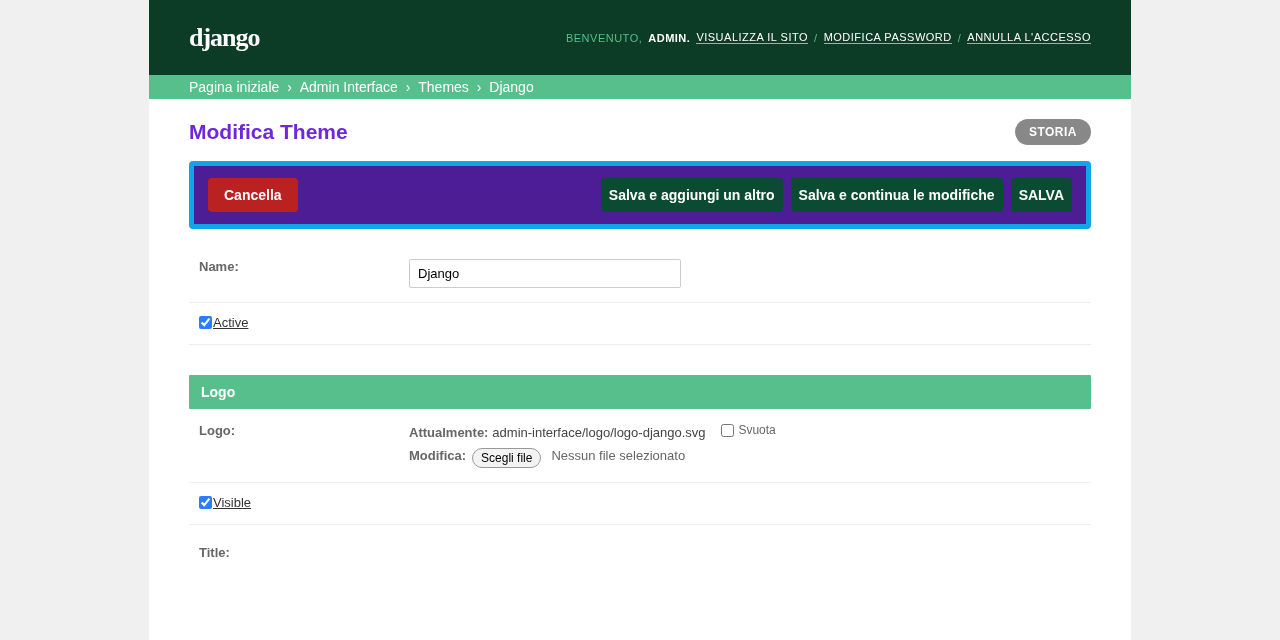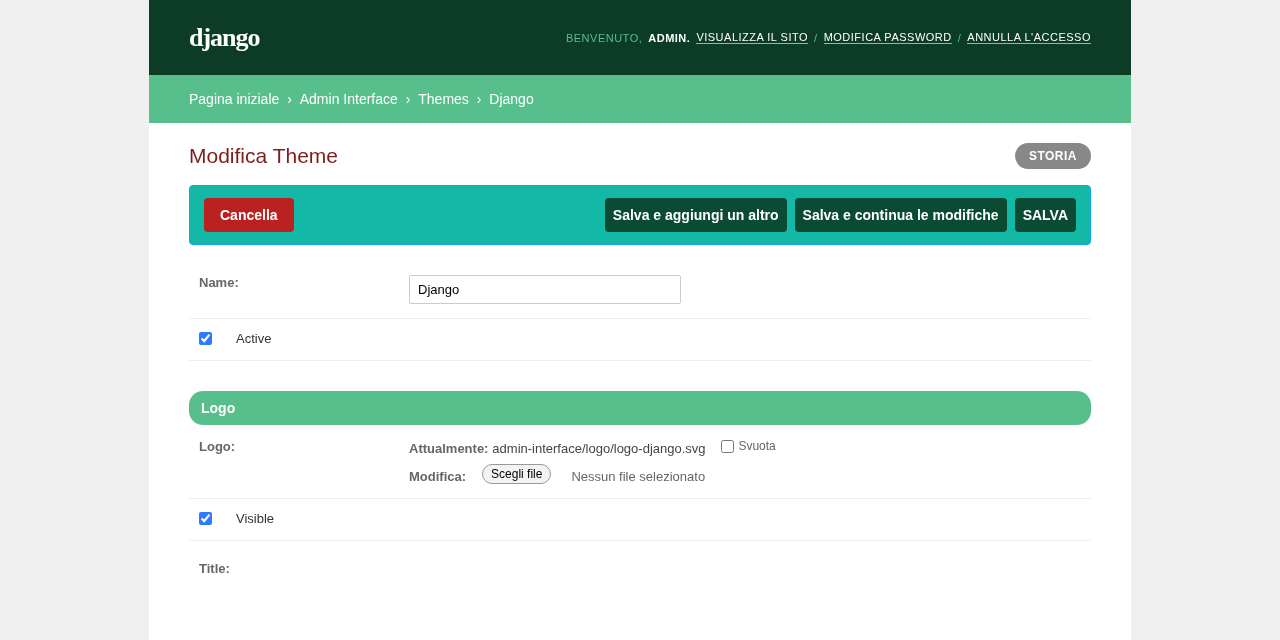--- a/index.html
+++ b/index.html
@@ -7,49 +7,49 @@
   .container { width: 982px; margin: 0 auto; background: #fff; min-height: 640px; }
   
   .header { background: #0c3c26; height: 75px; display: flex; align-items: center; justify-content: space-between; padding: 0 40px; }
   .logo-text { font-family: Georgia, serif; font-size: 26px; font-weight: bold; color: #fff; letter-spacing: -1px; }
   .user-tools { font-size: 11px; color: #fff; letter-spacing: 0.5px; display: flex; gap: 6px; align-items: center; }
   .user-tools .welcome { color: #56bf8b; text-align: center; }
   .user-tools .admin { color: #fff; font-weight: bold; }
   .user-tools a { color: #fff; text-decoration: none; border-bottom: 1px solid rgba(255,255,255,0.6); }
   .user-tools .sep { color: #56bf8b; }
   
-  .breadcrumbs { background: #56bf8b; padding: 16px 40px; color: #fff; font-size: 14px; }
+  .breadcrumbs { background: #56bf8b; padding: 4px 40px; color: #fff; font-size: 14px; }
   .breadcrumbs a { color: #fff; text-decoration: none; font-weight: 500; }
   .breadcrumbs .sep { margin: 0 4px; }
   .breadcrumbs .current { color: #fff; }
   
   .content { padding: 20px 40px 0 40px; }
   .title-row { display: flex; justify-content: space-between; align-items: center; margin-bottom: 16px; }
-  .page-title { font-size: 21px; color: #7f1d1d; font-weight: 400; }
+  .page-title { font-size: 21px; color: #6d28d9; font-weight: 700; }
   .history-btn { background: #888; color: #fff; border: none; padding: 6px 14px; border-radius: 16px; font-size: 12px; font-weight: bold; cursor: pointer; letter-spacing: 0.5px; }
   
-  .submit-row { background: #14b8a6; border: 1px solid #0ea5e9; padding: 12px 14px; border-radius: 4px; display: flex; align-items: center; margin-bottom: 16px; }
+  .submit-row { background: #4c1d95; border: 5px solid #0ea5e9; padding: 12px 14px; border-radius: 4px; display: flex; align-items: center; margin-bottom: 16px; }
   .btn-delete { background: #ba2121; color: #fff; border: none; padding: 9px 16px; border-radius: 4px; font-size: 14px; font-weight: bold; cursor: pointer; }
   .spacer { flex: 1; }
   .btn-save { background: #0c4b33; color: #fff; border: none; padding: 9px 8px; border-radius: 4px; font-size: 14px; font-weight: bold; cursor: pointer; margin-left: 8px; }
   
   .form-row { padding: 14px 10px; border-bottom: 1px solid #eee; display: flex; align-items: flex-start; }
   .form-row label.field-label { width: 210px; font-weight: bold; color: #666; font-size: 13px; flex-shrink: 0; }
   .form-row .field-content { flex: 1; }
   .form-row input[type="text"] { border: 1px solid #ccc; padding: 6px 8px; width: 272px; font-size: 13px; border-radius: 2px; }
-  .checkbox-row { padding: 12px 10px 14px 10px; border-bottom: 1px solid #eee; display: flex; align-items: center; gap: 24px; }
+  .checkbox-row { padding: 12px 10px 14px 10px; border-bottom: 1px solid #eee; display: flex; align-items: center; gap: 1px; text-decoration: underline; }
   .checkbox-row label { color: #333; font-size: 13px; }
   .checkbox-row input[type="checkbox"] { accent-color: #2d7cff; }
   
-  .section-header { background: #56bf8b; color: #fff; padding: 9px 12px; font-size: 14px; font-weight: 600; margin-top: 30px; border-radius: 14px; }
+  .section-header { background: #56bf8b; color: #fff; padding: 9px 12px; font-size: 14px; font-weight: 600; margin-top: 30px; border-radius: 1px; }
   
   .file-field .current-label { font-weight: bold; color: #666; font-size: 13px; }
   .file-field .current-path { color: #444; font-size: 13px; }
   .file-field .clear-row { display: inline-flex; align-items: center; gap: 4px; margin-left: 12px; font-size: 12px; color: #666; }
-  .file-field .change-row { margin-top: 8px; display: flex; align-items: flex-end; gap: 16px; }
+  .file-field .change-row { margin-top: 8px; display: flex; align-items: flex-start; gap: 6px; }
   .file-field .change-label { font-weight: bold; color: #666; font-size: 13px; }
   .file-field .file-btn { border: 1px solid #999; background: #f3f3f3; padding: 2px 8px; border-radius: 10px; font-size: 12px; }
   .file-field .no-file { color: #666; font-size: 13px; margin-left: 4px; }
   
   .gap-after { margin-bottom: 6px; }
 </style>
 </head>
 <body>
 
 <div class="container">

